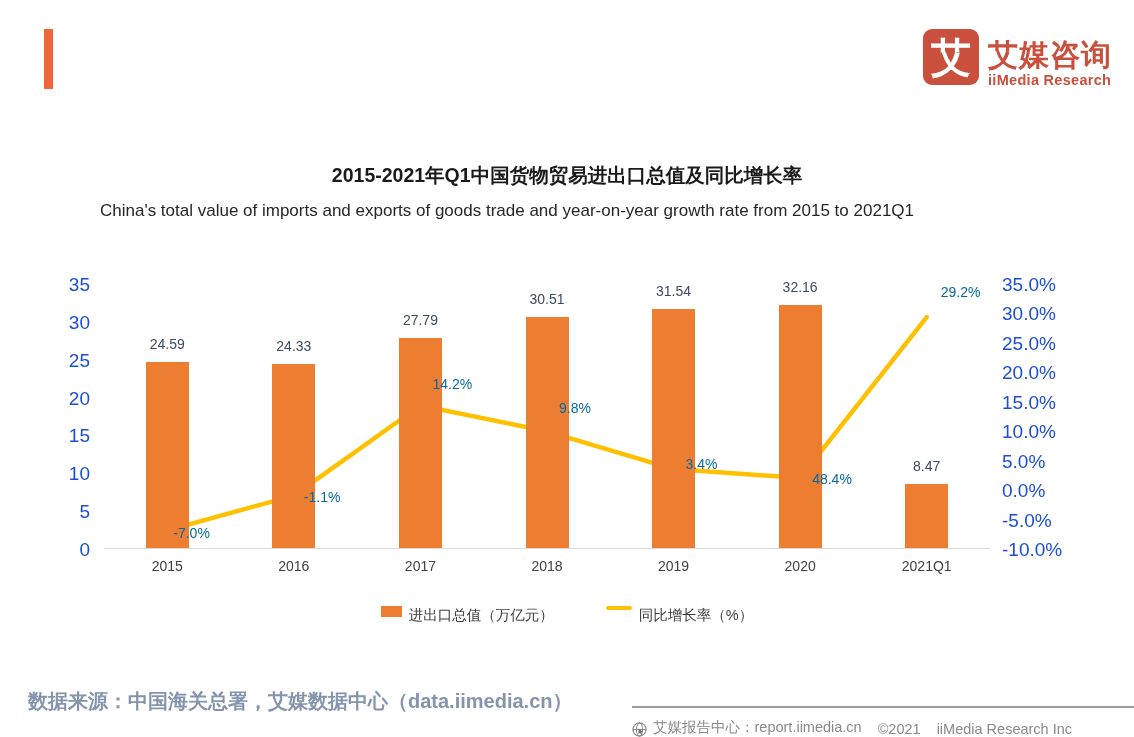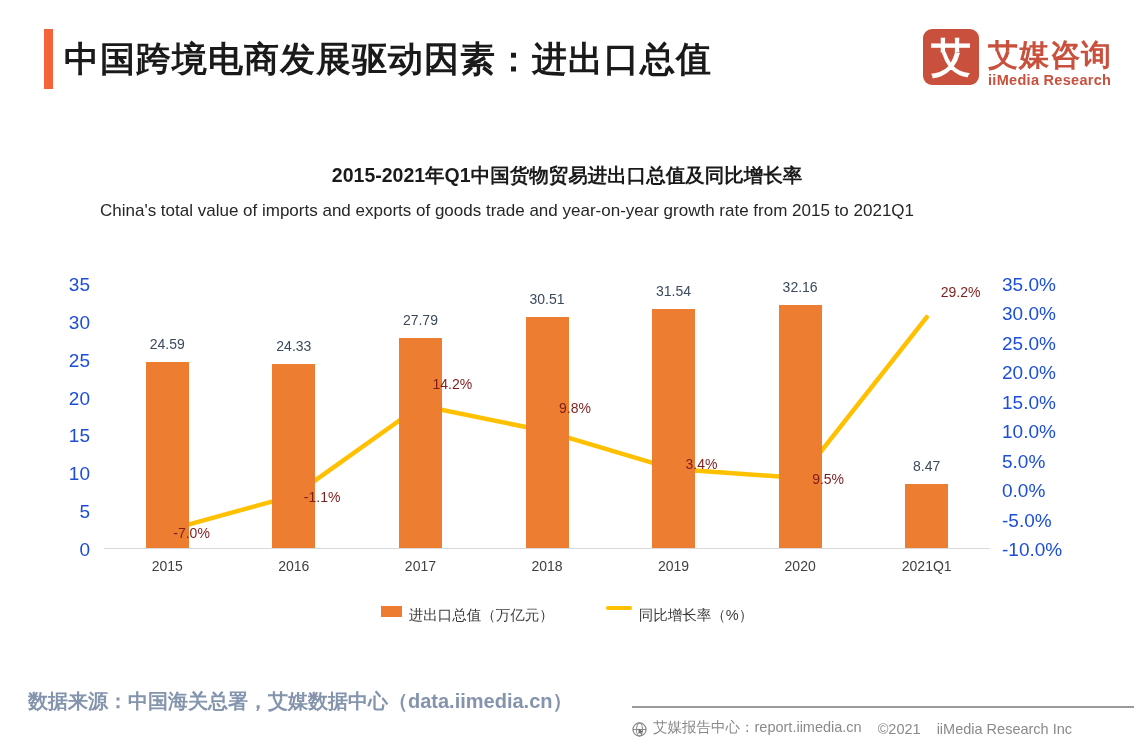--- a/index.html
+++ b/index.html
@@ -126,21 +126,21 @@
   .bar-value {
     position: absolute;
     font-size: 14px;
     color: #3b4a5e;
     text-align: center;
     white-space: nowrap;
   }
   .pt-label {
     position: absolute;
     font-size: 14px;
-    color: #7f1d1d;
+    color: #0369a1;
     white-space: nowrap;
   }
   #axis-baseline {
     position: absolute;
     left: 104px; top: 548px;
     width: 886px; height: 1px;
     background: #d9d9d9;
   }
 
   
@@ -185,21 +185,20 @@
     color: #8a8a8a;
     white-space: nowrap;
   }
   #globe-icon { width: 15px; height: 15px; flex: 0 0 auto; }
 </style>
 </head>
 <body>
 
 <div id="header">
   <div id="title-accent"></div>
-  <div id="page-title">中国跨境电商发展驱动因素：进出口总值</div>
 
   <div id="logo">
     <div id="logo-mark">艾</div>
     <div id="logo-text">
       <div id="logo-cn">艾媒咨询</div>
       <div id="logo-en">iiMedia Research</div>
     </div>
   </div>
 </div>
 
@@ -248,21 +247,21 @@
     <div class="bar-value" style="left: 755.143px; width: 90px; top: 278.503px;">32.16</div>
     <div class="cat-label" style="left: 750.143px; width: 100px; top: 558px;">2020</div>
     <div class="bar" style="left: 905.214px; top: 483.87px; width: 43px; height: 64.13px; background: rgb(237, 125, 49);"></div>
     <div class="bar-value" style="left: 881.714px; width: 90px; top: 457.87px;">8.47</div>
     <div class="cat-label" style="left: 876.714px; width: 100px; top: 558px;">2021Q1</div>
     <div class="pt-label" style="left: 173.286px; top: 525.333px;">-7.0%</div>
     <div class="pt-label" style="left: 303.857px; top: 488.589px;">-1.1%</div>
     <div class="pt-label" style="left: 432.429px; top: 376.489px;">14.2%</div>
     <div class="pt-label" style="left: 559px; top: 400.4px;">9.8%</div>
     <div class="pt-label" style="left: 685.571px; top: 456.089px;">3.4%</div>
-    <div class="pt-label" style="left: 812.143px; top: 470.922px;">9.5%</div>
+    <div class="pt-label" style="left: 812.143px; top: 470.922px;">48.4%</div>
     <div class="pt-label" style="left: 940.714px; top: 284.156px;">29.2%</div>
   </div>
 
 <div id="legend">
   <div class="legend-item">
     <span class="swatch-bar"></span>
     <span>进出口总值（万亿元）</span>
   </div>
   <div class="legend-item">
     <span class="swatch-line"></span>

